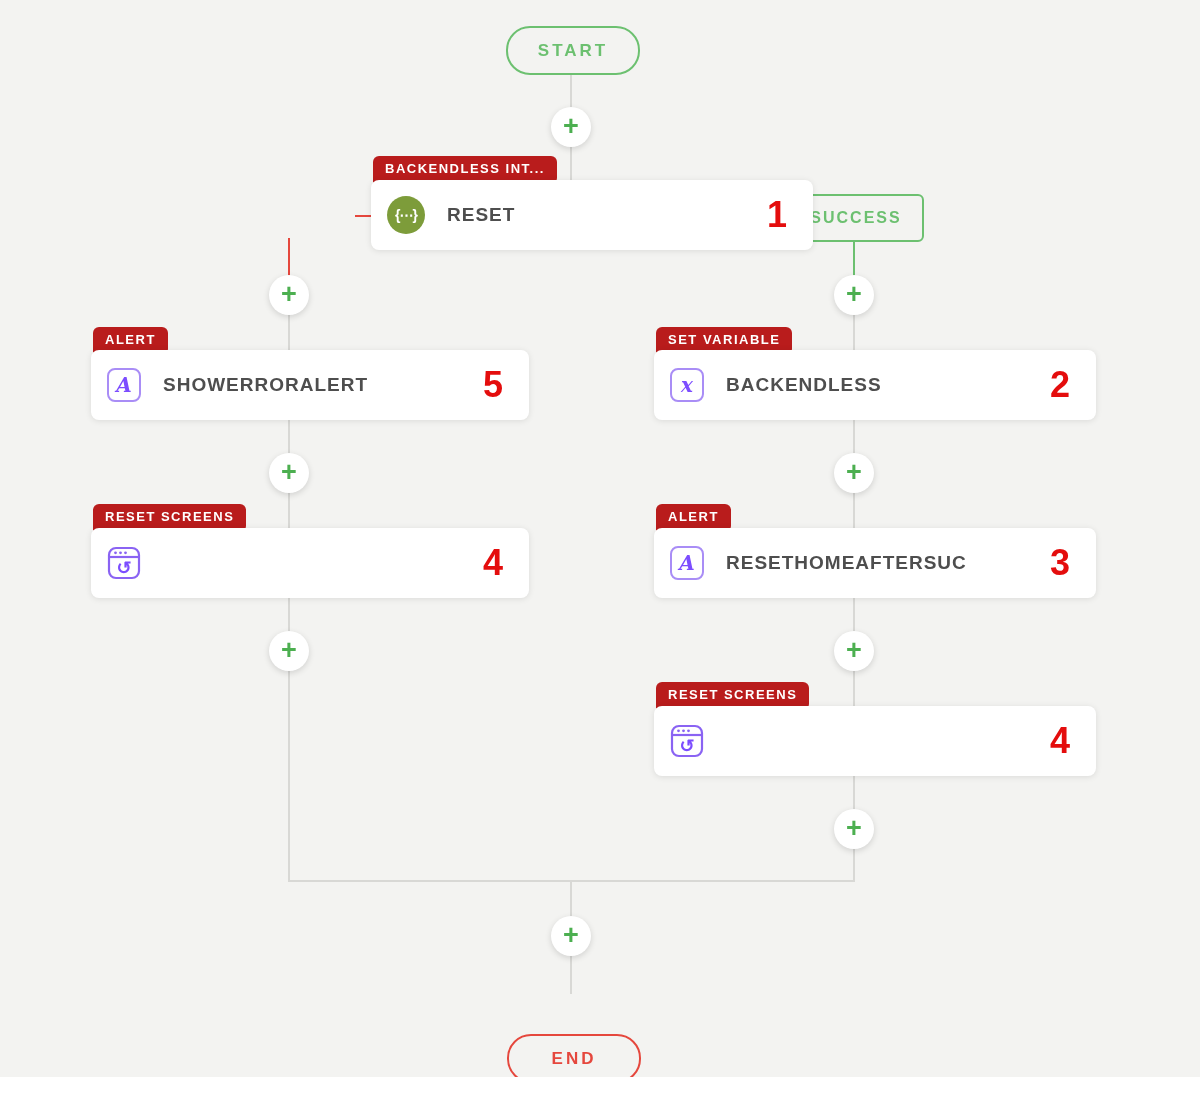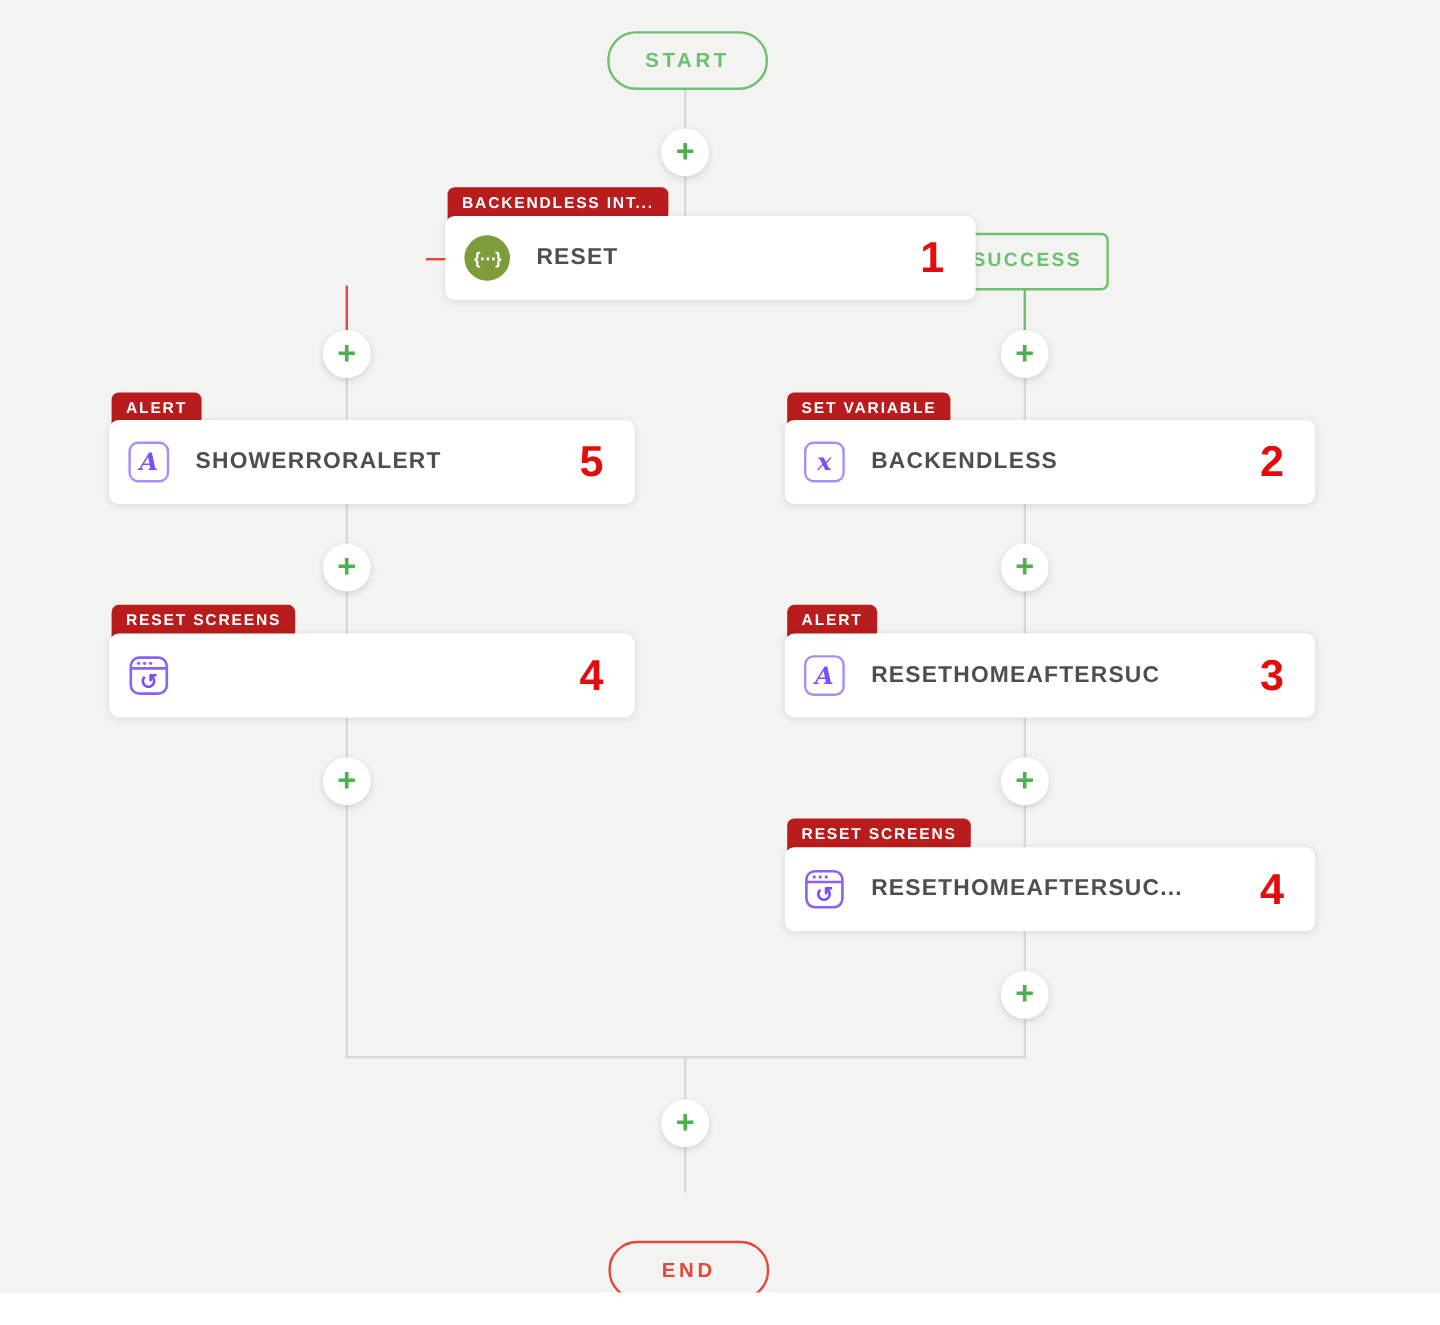--- a/index.html
+++ b/index.html
@@ -160,21 +160,20 @@
     <div class="icon-window">
       <svg viewBox="0 0 34 34" width="34" height="34">
         <rect x="2" y="2" width="30" height="30" rx="7" fill="none" stroke="#8a63f3" stroke-width="2.2"></rect>
         <line x1="2" y1="11" x2="32" y2="11" stroke="#8a63f3" stroke-width="2.2"></line>
         <circle cx="8.5" cy="6.8" r="1.4" fill="#8a63f3"></circle>
         <circle cx="13.5" cy="6.8" r="1.4" fill="#8a63f3"></circle>
         <circle cx="18.5" cy="6.8" r="1.4" fill="#8a63f3"></circle>
       </svg>
       <span class="rot">↺</span>
     </div>
-    <span class="node-label">RESETHOMEAFTERSUC...</span>
     <span class="node-num">4</span>
   </div>
 
   <div class="plus" style="left:551px;top:107px;">
       <span>+</span>
     </div>
   <div class="plus" style="left:269px;top:275px;">
       <span>+</span>
     </div>
   <div class="plus" style="left:834px;top:275px;">

